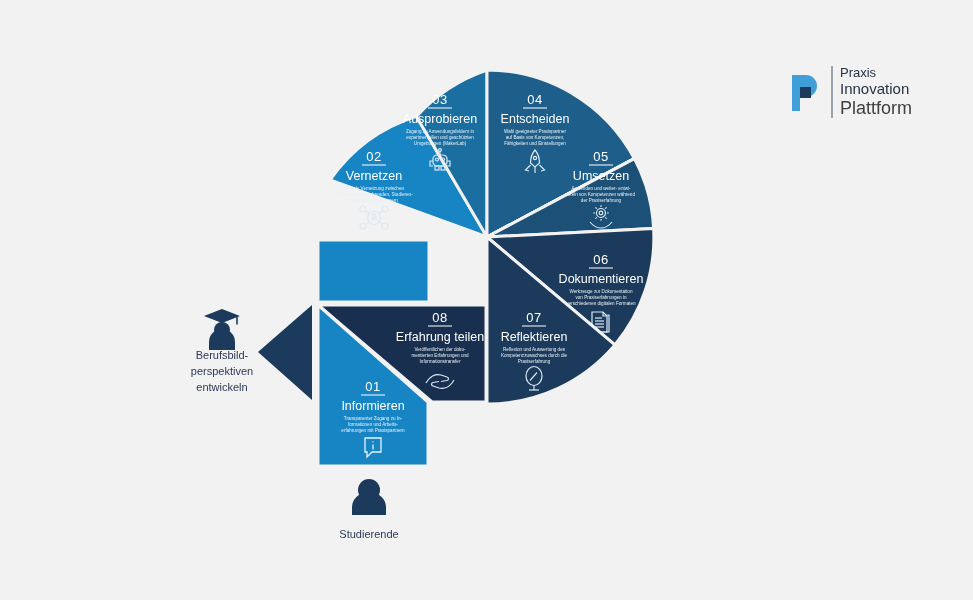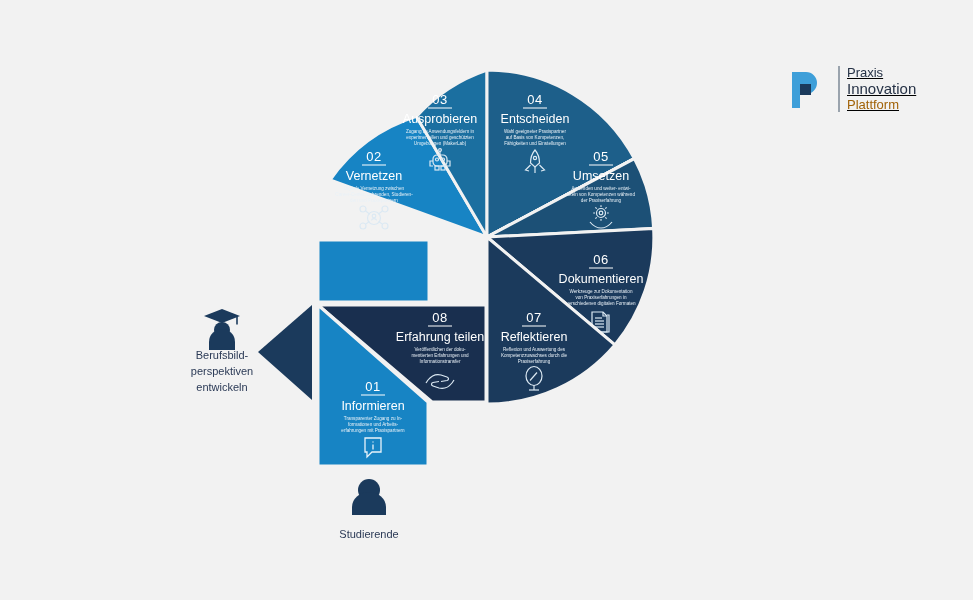--- a/index.html
+++ b/index.html
@@ -47,41 +47,40 @@
   .side-label {
     font-size: 11px;
     fill: #2b3a56;
   }
   .logo-box {
     position: absolute;
     left: 788px;
     top: 66px;
     display: flex;
     align-items: center;
-    gap: 16px;
-    text-decoration: underline;
+    gap: 9px;
   }
   .logo-text {
     border-left: 2px solid #9aa3ad;
     padding-left: 7px;
     line-height: 1.13;
   }
   .logo-text .l1 {
     font-size: 13px;
     color: #263246;
     font-weight: 400;
   }
   .logo-text .l2 {
     font-size: 15px;
     color: #263246;
     font-weight: 400;
   }
   .logo-text .l3 {
-    font-size: 13px;
-    color: #a16207;
+    font-size: 18px;
+    color: #404040;
     font-weight: 400;
   }
 </style>
 </head>
 <body>
 
 <div id="stage">
 
   <svg class="diagram" viewBox="0 0 973 600">
     <defs>

